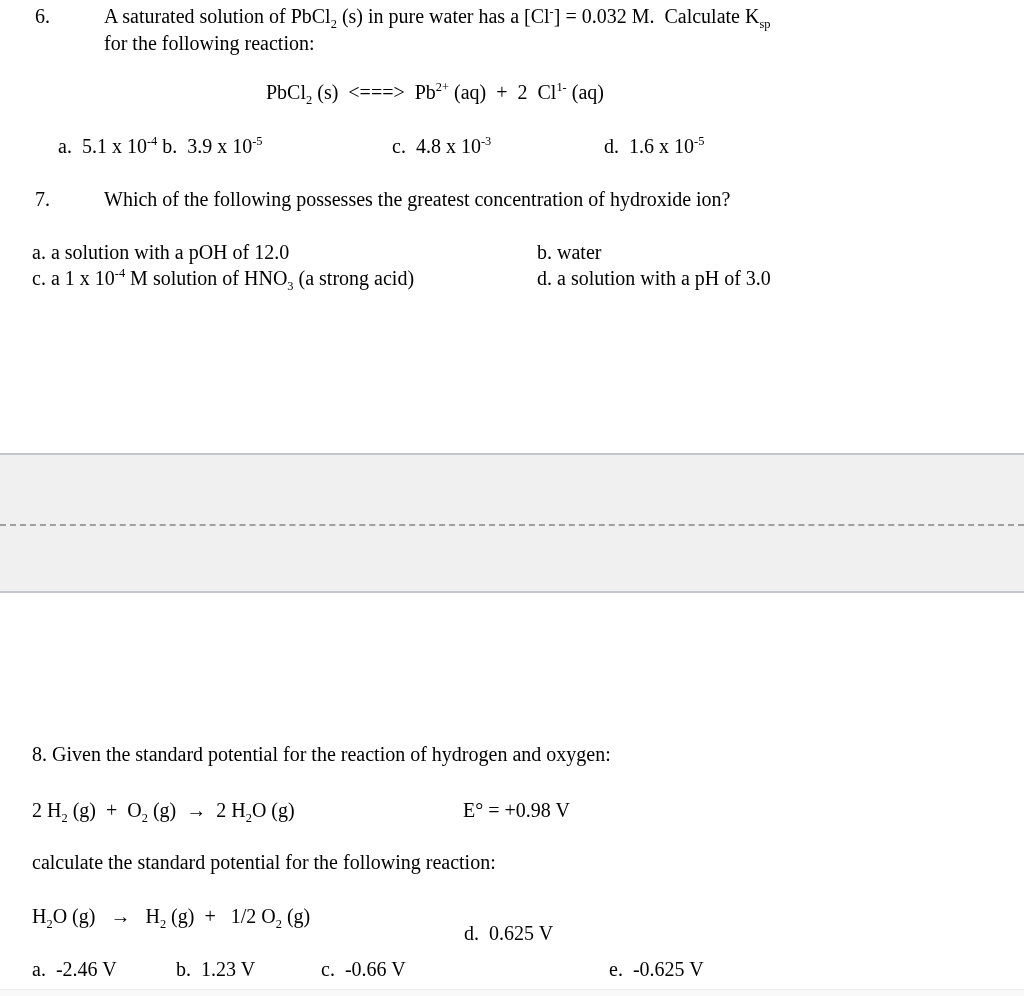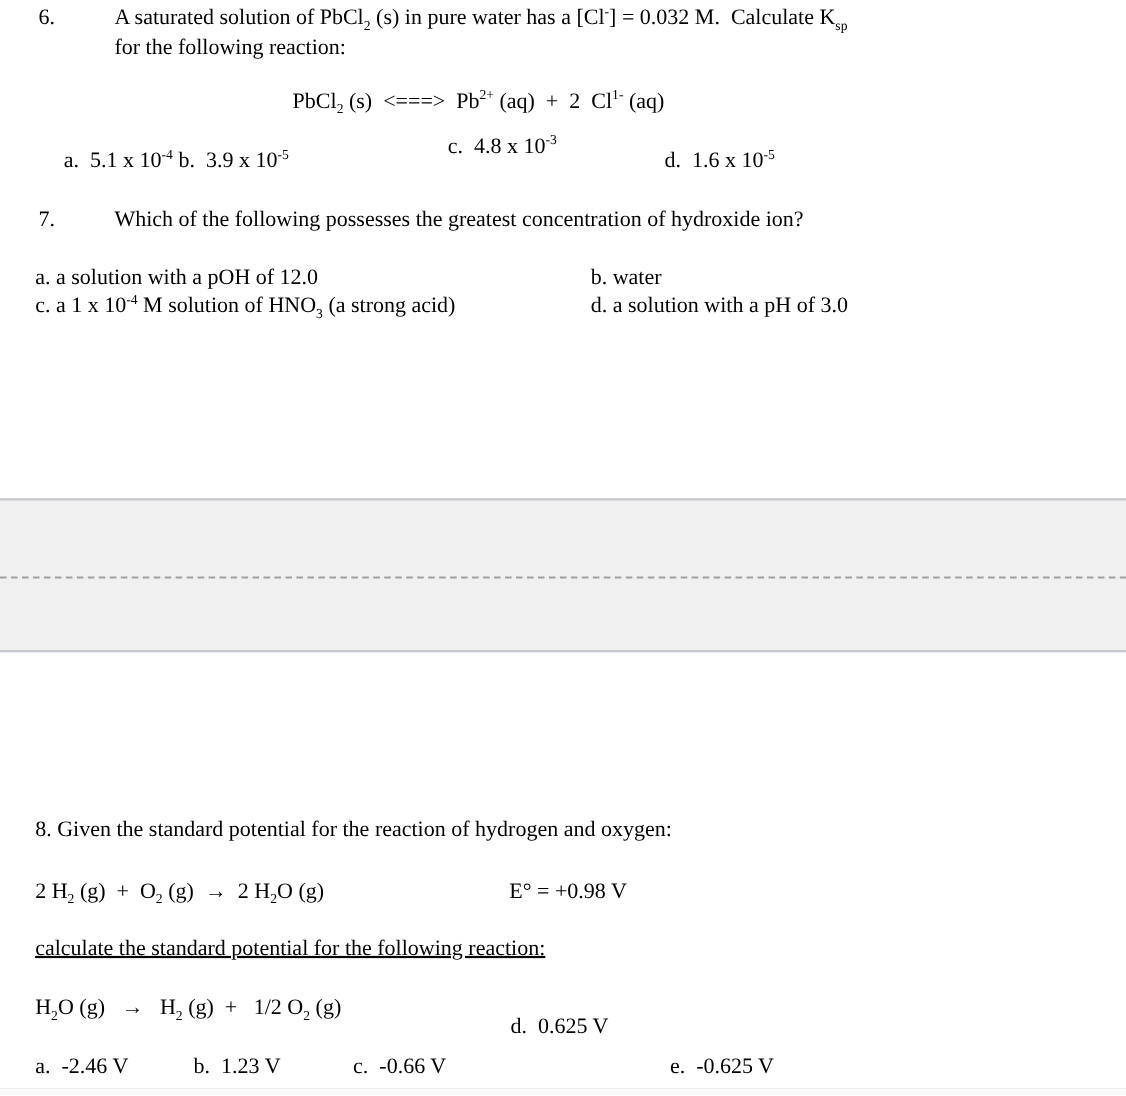--- a/index.html
+++ b/index.html
@@ -53,21 +53,21 @@
 
 <div class="page" style="background-color: rgb(255, 255, 255); color: rgb(0, 0, 0);">
 
   <div>
     <div class="abs" style="left:35px; top:3px;">6.</div>
     <div class="abs" style="left:104px; top:3px; width:772px;">A saturated solution of PbCl<sub>2</sub> (s) in pure water has a [Cl<sup>-</sup>] = 0.032 M.  Calculate K<sub>sp</sub></div>
     <div class="abs" style="left:104px; top:30px;">for the following reaction:</div>
     <div class="abs" style="left:266px; top:79px;text-align:center;">PbCl<sub>2</sub> (s)  &lt;===&gt;  Pb<sup>2+</sup> (aq)  +  2  Cl<sup>1-</sup> (aq)</div>
     <div>
       <div class="abs" style="left:58px; top:133px;">a.  5.1 x 10<sup>-4</sup> b.  3.9 x 10<sup>-5</sup></div>
-      <div class="abs" style="left:392px; top:120px;margin-left:15px;">c.  4.8 x 10<sup>-3</sup></div>
+      <div class="abs" style="left:392px; top:133px;">c.  4.8 x 10<sup>-3</sup></div>
       <div class="abs" style="left:604px; top:133px;">d.  1.6 x 10<sup>-5</sup></div>
     </div>
   </div>
 
   <div>
     <div class="abs" style="left:35px; top:186px;">7.</div>
     <div class="abs" style="left:104px; top:186px;">Which of the following possesses the greatest concentration of hydroxide ion?</div>
     <div>
       <div class="abs" style="left:32px; top:239px;">a. a solution with a pOH of 12.0</div>
       <div class="abs" style="left:537px; top:239px;">b. water</div>
@@ -77,21 +77,21 @@
   </div>
 
   <div class="page-break-band" style="background-color: rgb(240, 240, 241); border-top-color: rgb(195, 199, 204); border-bottom-color: rgb(195, 199, 204);">
     <div class="page-break-dash" style="border-top-color: rgb(159, 160, 162);"></div>
   </div>
 
   <div>
     <div class="abs" style="left:32px; top:741px;">8. Given the standard potential for the reaction of hydrogen and oxygen:</div>
     <div class="abs" style="left:32px; top:797px;">2 H<sub>2</sub> (g)  +  O<sub>2</sub> (g)  →  2 H<sub>2</sub>O (g)</div>
     <div class="abs" style="left:463px; top:797px;">E° = +0.98 V</div>
-    <div class="abs" style="left:32px; top:849px;text-decoration:underline;">calculate the standard potential for the following reaction:</div>
+    <div class="abs" style="left:32px; top:849px;">calculate the standard potential for the following reaction:</div>
     <div class="abs" style="left:32px; top:903px;">H<sub>2</sub>O (g)   →   H<sub>2</sub> (g)  +   1/2 O<sub>2</sub> (g)</div>
     <div>
       <div class="abs" style="left:32px; top:956px;">a.  -2.46 V</div>
       <div class="abs" style="left:176px; top:956px;">b.  1.23 V</div>
       <div class="abs" style="left:321px; top:956px;">c.  -0.66 V</div>
       <div class="abs" style="left:464px; top:920px;">d.  0.625 V</div>
       <div class="abs" style="left:609px; top:956px;">e.  -0.625 V</div>
     </div>
   </div>
 

